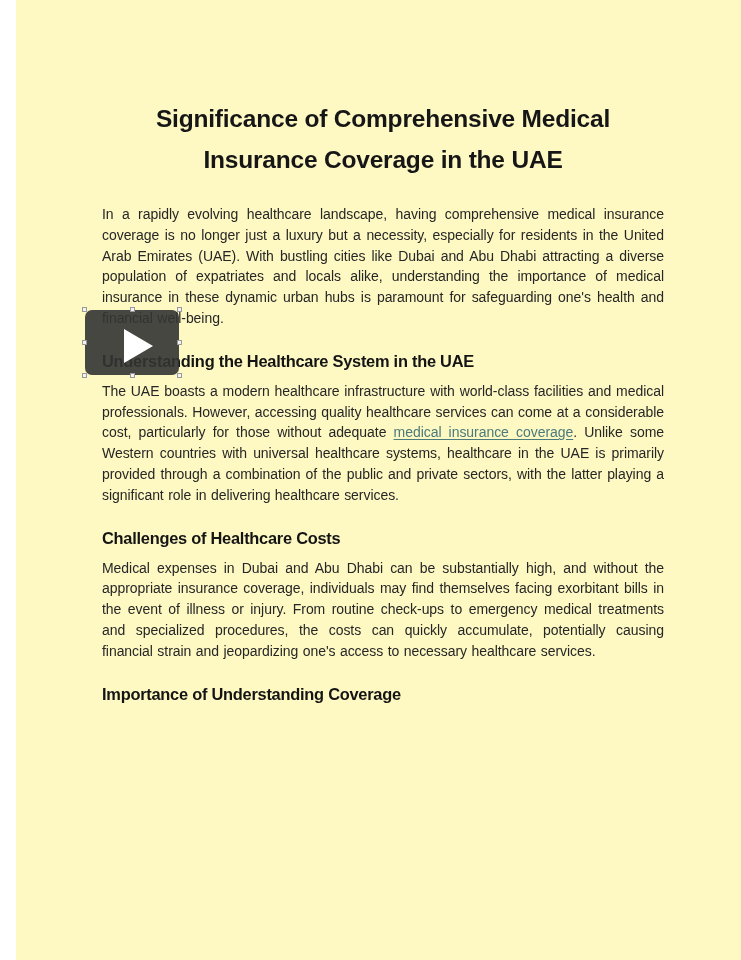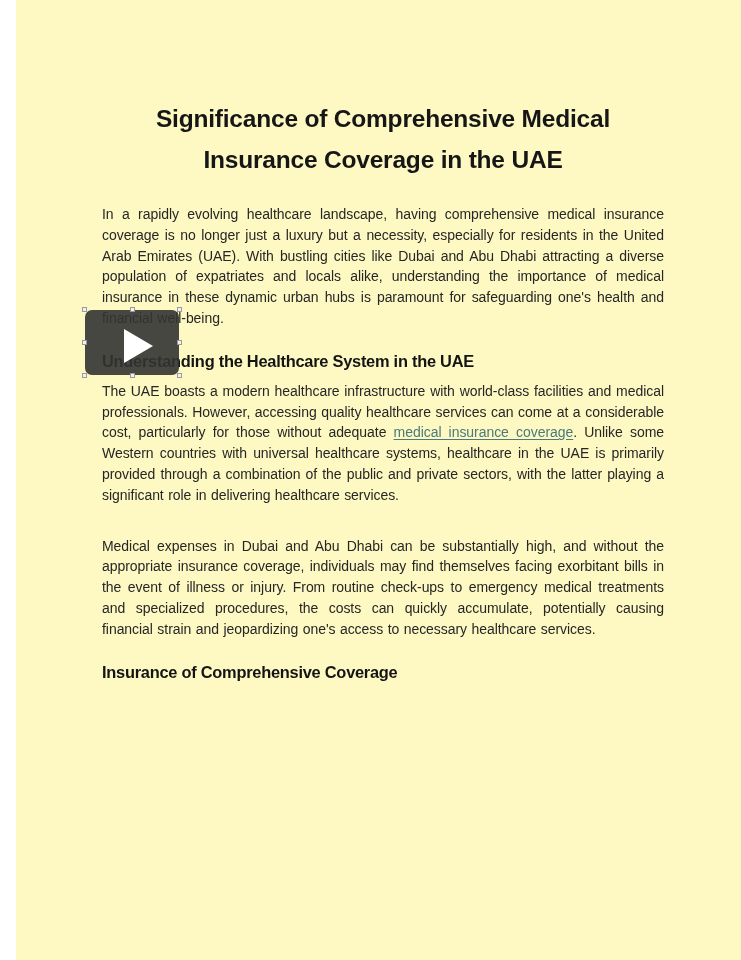--- a/index.html
+++ b/index.html
@@ -133,28 +133,29 @@
     <div class="gap-before-h2"></div>
 
     <h2 class="section-heading">Understanding the Healthcare System in the UAE</h2>
 
     <div class="gap-after-h2"></div>
 
     <p class="body-para"><span>The UAE boasts a modern healthcare infrastructure with world-class facilities and medical professionals. However, accessing quality healthcare services can come at a considerable cost, particularly for those without adequate </span><a class="doc-link" href="#">medical insurance coverage</a><span>. Unlike some Western countries with universal healthcare systems, healthcare in the UAE is primarily provided through a combination of the public and private sectors, with the latter playing a significant role in delivering healthcare services.</span></p>
 
     <div class="gap-before-h2"></div>
 
+    <h2 class="section-heading">Challenges of Healthcare Costs</h2>
 
     <div class="gap-after-h2"></div>
 
     <p class="body-para">Medical expenses in Dubai and Abu Dhabi can be substantially high, and without the appropriate insurance coverage, individuals may find themselves facing exorbitant bills in the event of illness or injury. From routine check-ups to emergency medical treatments and specialized procedures, the costs can quickly accumulate, potentially causing financial strain and jeopardizing one's access to necessary healthcare services.</p>
 
     <div class="gap-before-h2"></div>
 
-    <h2 class="section-heading">Insurance of Comprehensive Coverage</h2>
+    <h2 class="section-heading">Importance of Understanding Coverage</h2>
 
     <div class="gap-after-h2"></div>
 
 
   </div>
 
   <div class="video-overlay">
     <div class="video-box">
       <span class="play-triangle"></span>
     </div>

